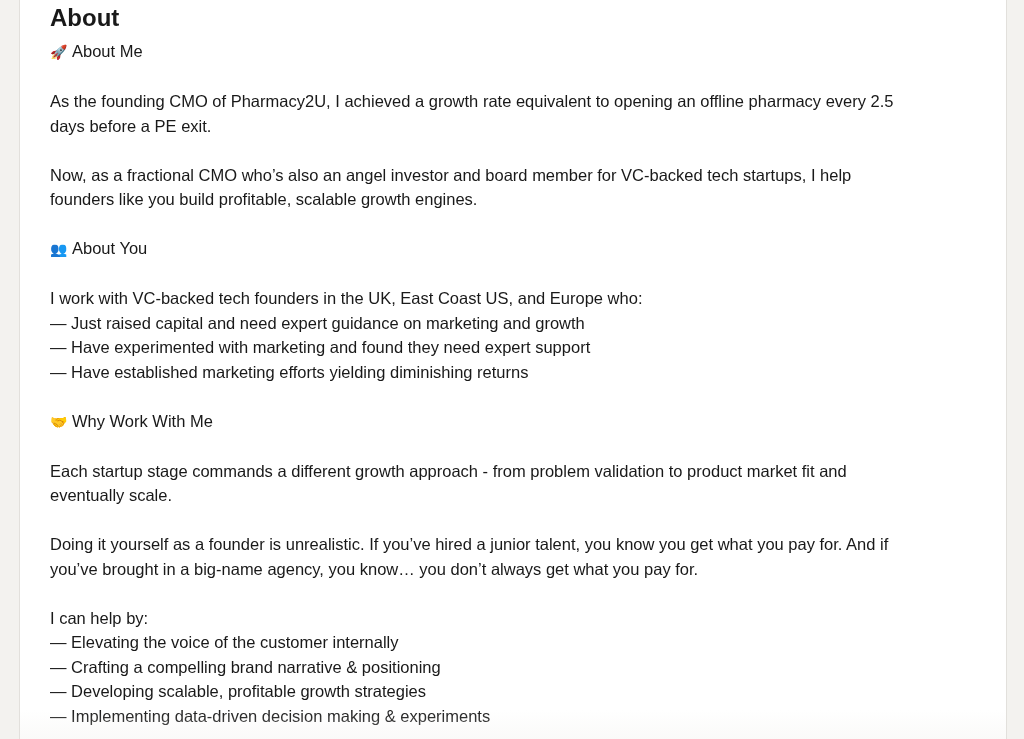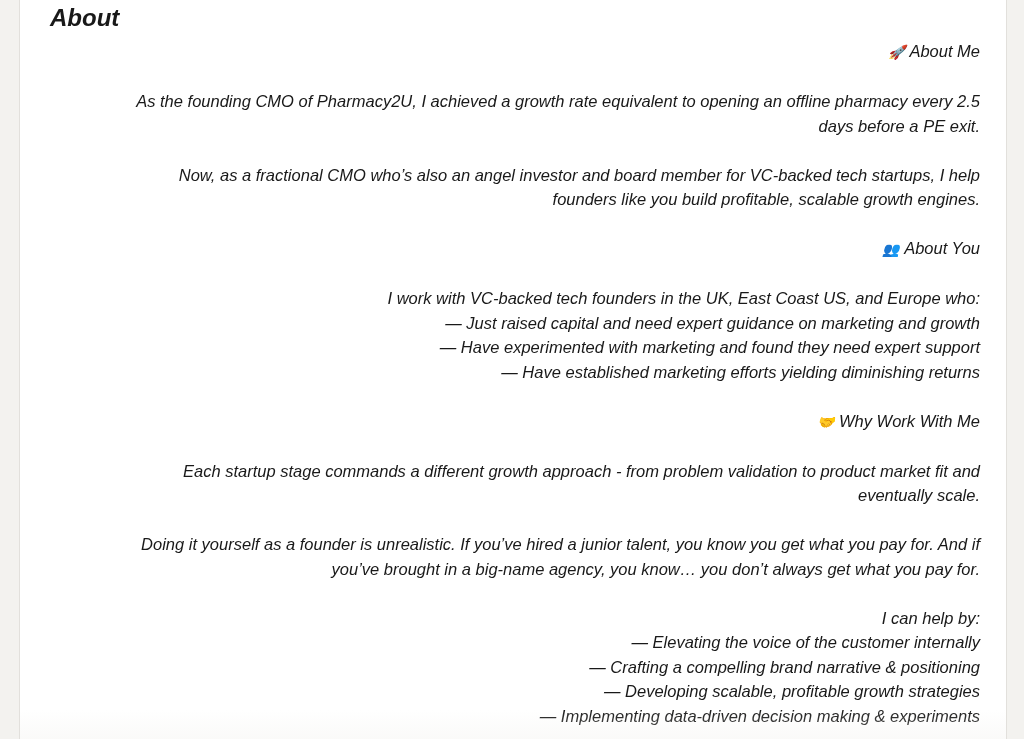--- a/index.html
+++ b/index.html
@@ -21,35 +21,33 @@
       background: #ffffff;
       border-left: 1px solid #e2e0dc;
       border-right: 1px solid #e2e0dc;
       box-sizing: border-box;
     }
     .content {
       position: absolute;
       left: 30px;
       top: 12px;
       width: 930px;
-      font-style: italic;
     }
     .title {
       font-size: 24px;
       font-weight: bold;
       margin: 0;
       line-height: 32px;
       color: #191919;
     }
     .body-text {
       font-size: 16.5px;
       line-height: 24.5px;
       margin-top: 5px;
       white-space: pre-wrap;
-      text-align: right;
     }
     .line {
       display: block;
       min-height: 24.5px;
     }
     .emoji {
       display: inline-block;
       width: 18px;
       font-size: 14px;
       margin-right: 4px;

